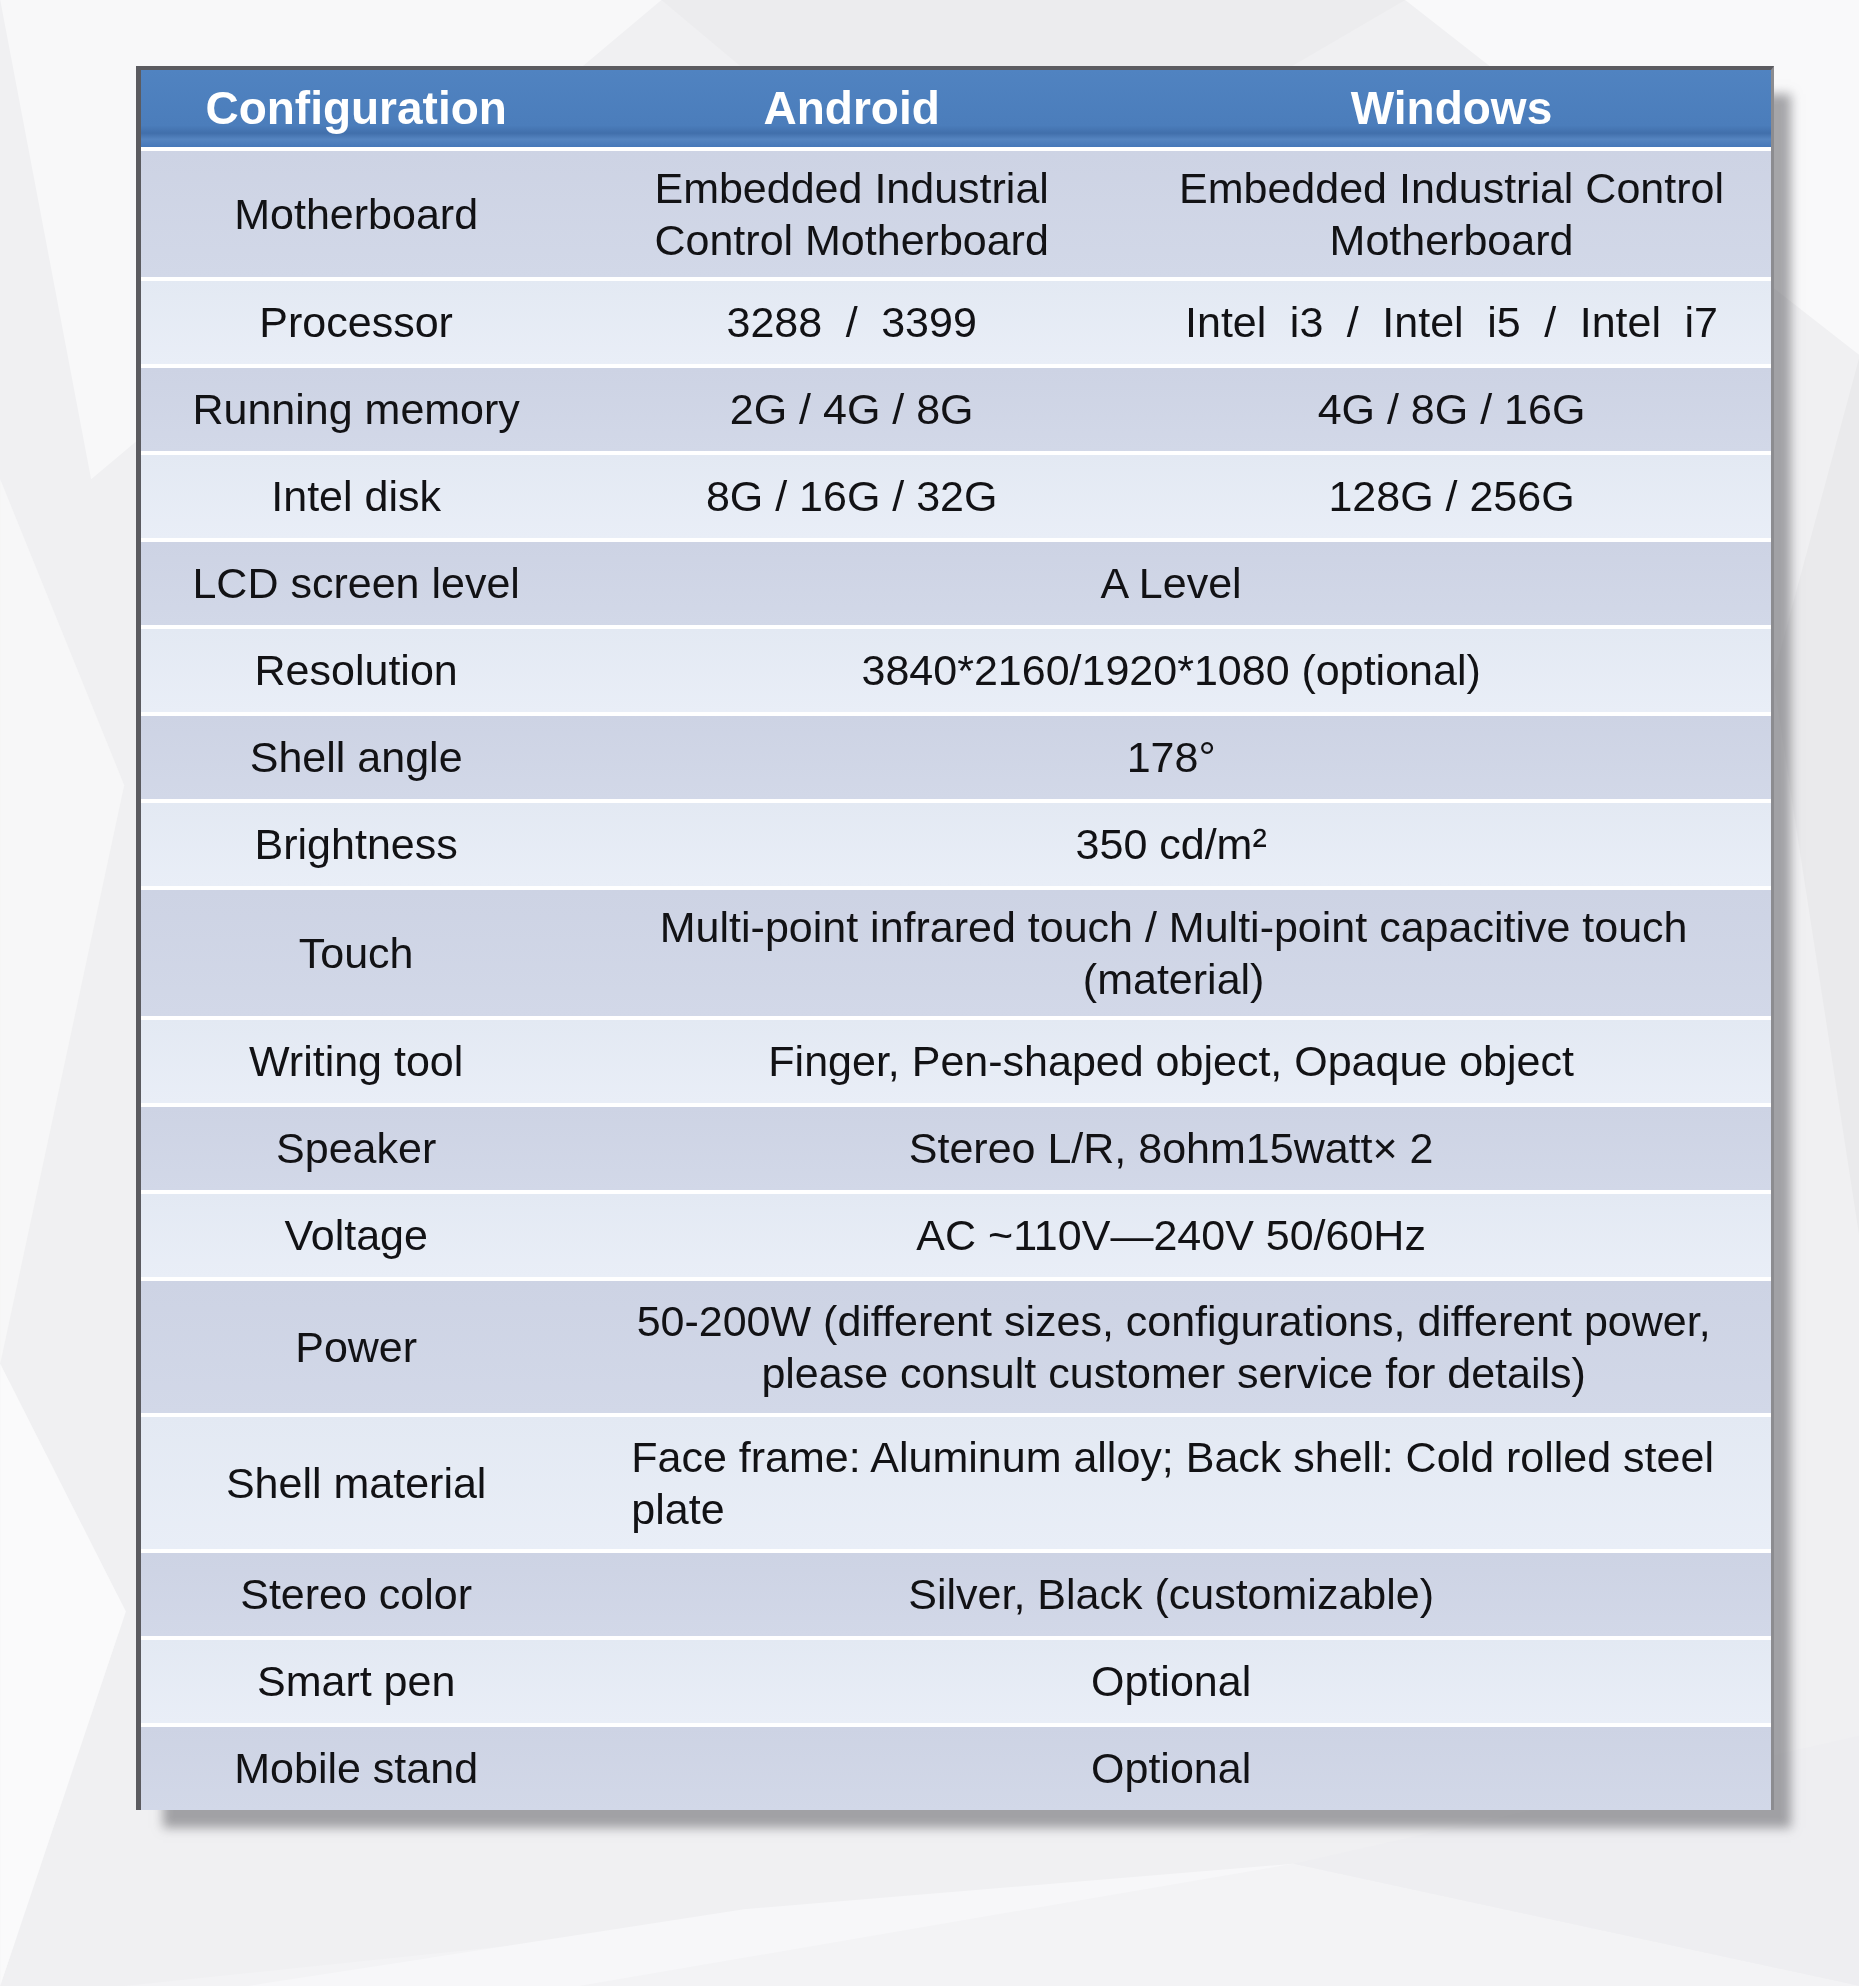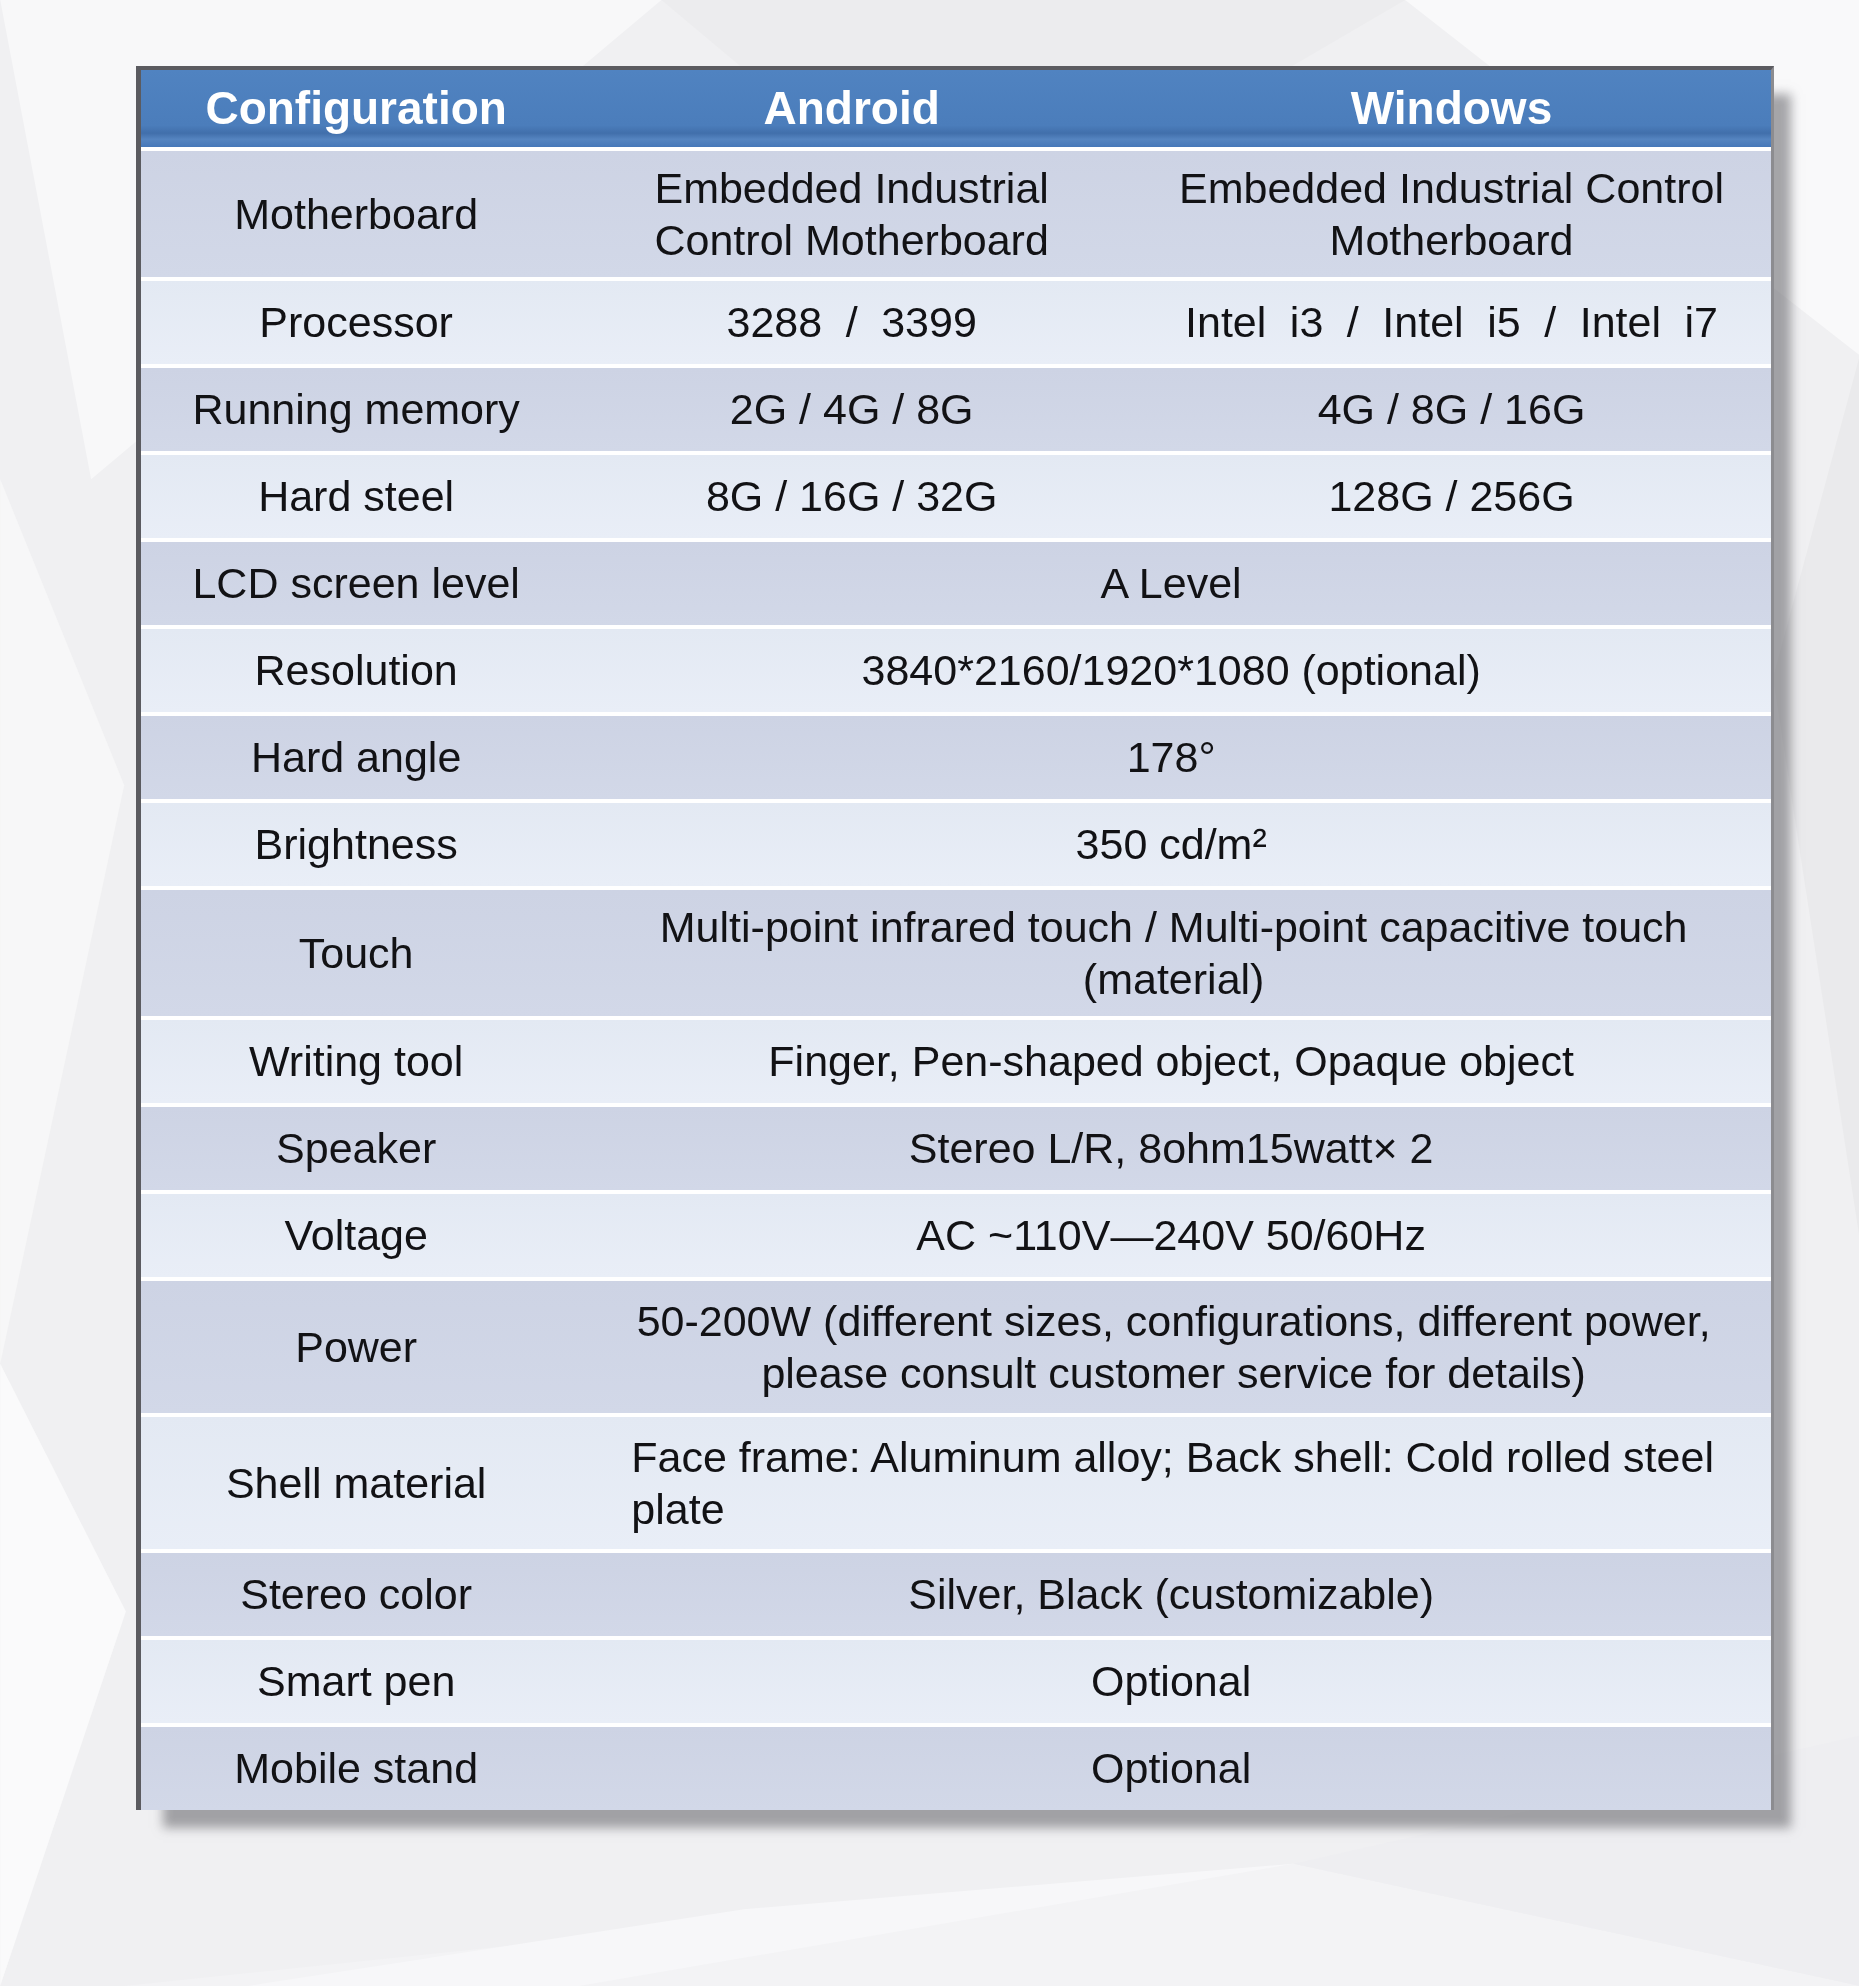--- a/index.html
+++ b/index.html
@@ -111,37 +111,37 @@
       <div class="cell c-windows h-single wide-space">Intel i3 / Intel i5 / Intel i7</div>
     </div>
 
     <div class="row med">
       <div class="cell c-label h-single">Running memory</div>
       <div class="cell c-android h-single">2G / 4G / 8G</div>
       <div class="cell c-windows h-single">4G / 8G / 16G</div>
     </div>
 
     <div class="row light">
-      <div class="cell c-label h-single">Hard steel</div>
+      <div class="cell c-label h-single">Intel disk</div>
       <div class="cell c-android h-single">8G / 16G / 32G</div>
       <div class="cell c-windows h-single">128G / 256G</div>
     </div>
 
     <div class="row med">
       <div class="cell c-label h-single">LCD screen level</div>
       <div class="cell c-span h-single">A Level</div>
     </div>
 
     <div class="row light">
       <div class="cell c-label h-single">Resolution</div>
       <div class="cell c-span h-single">3840*2160/1920*1080 (optional)</div>
     </div>
 
     <div class="row med">
-      <div class="cell c-label h-single">Hard angle</div>
+      <div class="cell c-label h-single">Shell angle</div>
       <div class="cell c-span h-single">178°</div>
     </div>
 
     <div class="row light">
       <div class="cell c-label h-single">Brightness</div>
       <div class="cell c-span h-single">350 cd/m²</div>
     </div>
 
     <div class="row med">
       <div class="cell c-label h-tall">Touch</div>

